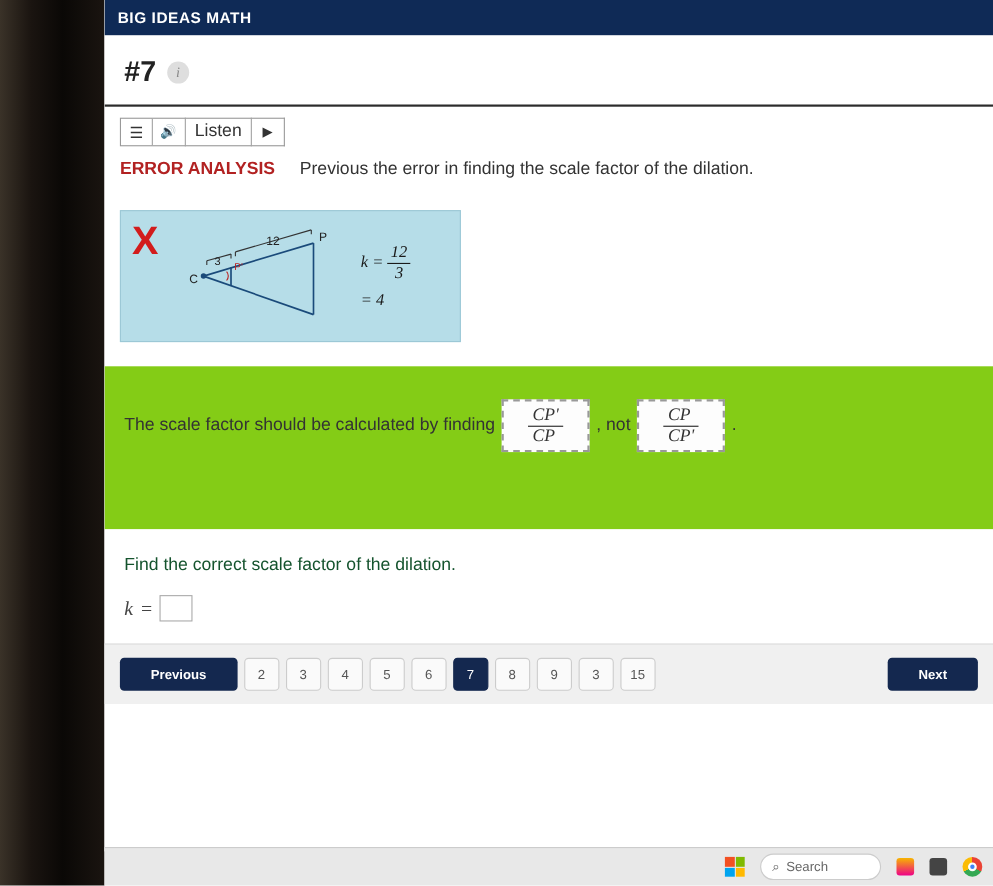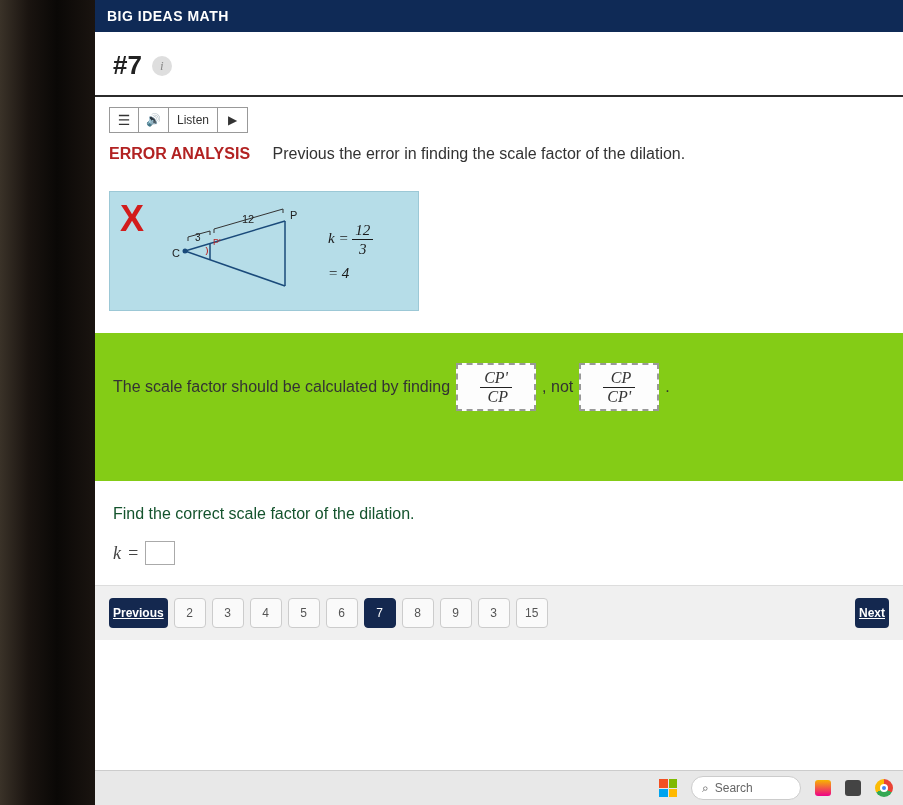--- a/index.html
+++ b/index.html
@@ -73,21 +73,21 @@
     align-items: center;
     justify-content: center;
     font-size: 12px;
     color: #333;
     cursor: pointer;
     padding: 0 6px;
   }
   .tool-btn + .tool-btn { border-left: none; }
   .hamburger { font-size: 14px; line-height: 1; }
   .speaker { font-size: 12px; }
-  .listen-text { font-size: 12px; padding: 0 8px; }
+  .listen-text { font-size: 16px; padding: 0 8px; }
   .prompt-area { padding: 6px 14px 12px 14px; }
   .error-analysis {
     font-size: 16px;
     color: #333;
   }
   .error-analysis .label {
     color: #b22222;
     font-weight: bold;
     margin-right: 18px;
   }
@@ -149,21 +149,21 @@
     height: 48px;
     display: inline-flex;
     align-items: center;
     justify-content: center;
     background: #fdfdfd;
     padding: 2px 12px;
     font-family: "Times New Roman", serif;
     font-style: italic;
     font-size: 16px;
   }
-  .mfrac { display:inline-block; text-align:right; line-height:1.1; }
+  .mfrac { display:inline-block; text-align:left; line-height:1.1; }
   .mfrac .top { display:block; border-bottom:1.4px solid #222; padding:0 4px; }
   .mfrac .bot { display:block; padding:0 4px; }
   .second-prompt {
     padding: 24px 18px 12px 18px;
     font-size: 16px;
     color: #14532d;
   }
   .k-input-row {
     padding: 6px 18px 20px 18px;
     font-family: "Times New Roman", serif;
@@ -186,25 +186,24 @@
     padding: 12px 14px;
     display: flex;
     align-items: center;
     gap: 6px;
   }
   .nav-btn {
     background: #14284f;
     color: #fff;
     border: none;
     border-radius: 4px;
-    padding: 8px 4px;
+    padding: 8px 28px;
     font-size: 12px;
     font-weight: bold;
     cursor: pointer;
-    text-decoration: underline;
   }
   .page-btn {
     width: 32px;
     height: 30px;
     border: 1px solid #ccc;
     border-radius: 4px;
     background: #fafafa;
     color: #555;
     font-size: 12px;
     cursor: pointer;

